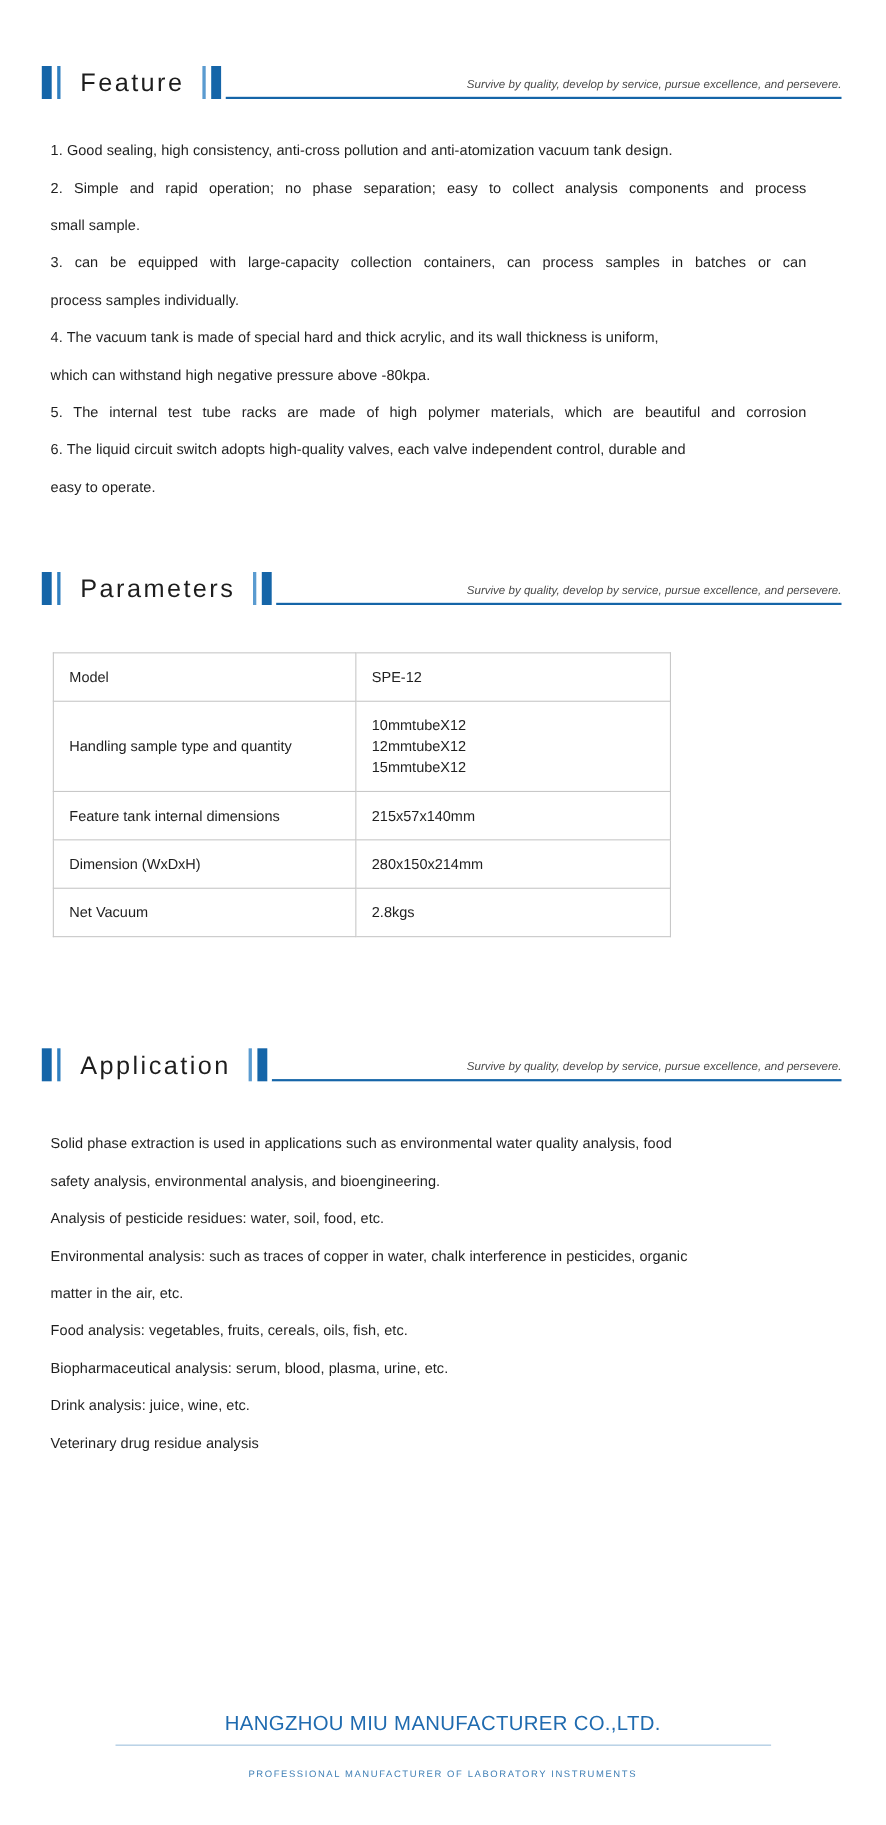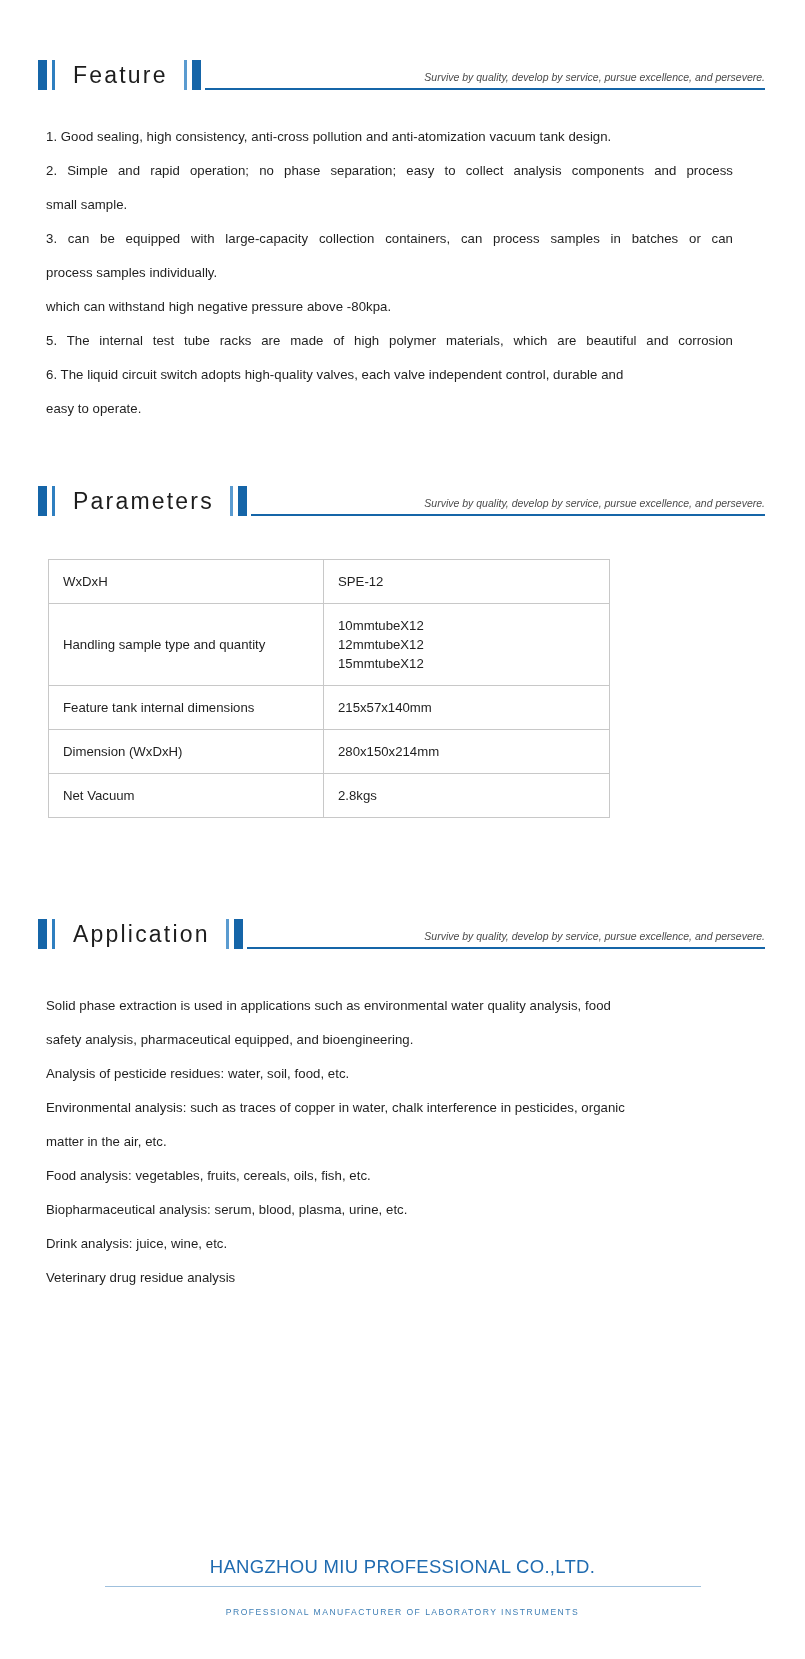--- a/index.html
+++ b/index.html
@@ -205,20 +205,21 @@
         <span class="rule-line"></span>
       </div>
     </div>
 
     <div class="body-block" style="margin-top:30px;">
       <p class="para">1. Good sealing, high consistency, anti-cross pollution and anti-atomization vacuum tank design.</p>
       <p class="para justify">2. Simple and rapid operation; no phase separation; easy to collect analysis components and process</p>
       <p class="para"> small sample.</p>
       <p class="para justify">3. can be equipped with large-capacity collection containers, can process samples in batches or can</p>
       <p class="para"> process samples individually.</p>
+      <p class="para">4. The vacuum tank is made of special hard and thick acrylic, and its wall thickness is uniform,</p>
       <p class="para">which can withstand high negative pressure above -80kpa.</p>
       <p class="para justify">5. The internal test tube racks are made of high polymer materials, which are beautiful and corrosion</p>
       <p class="para">6. The liquid circuit switch adopts high-quality valves, each valve independent control, durable and</p>
       <p class="para"> easy to operate.</p>
     </div>
   </div>
 
   <div style="margin-top:44px;">
 
     <div class="section-header">
@@ -232,21 +233,21 @@
       <div class="hdr-rule">
         <span class="tagline">Survive by quality, develop by service, pursue excellence, and persevere.</span>
         <span class="rule-line"></span>
       </div>
     </div>
 
     <div class="table-wrap">
       <table class="params">
         <tbody>
           <tr>
-            <td class="col-label">WxDxH</td>
+            <td class="col-label">Model</td>
             <td class="col-value">SPE-12</td>
           </tr>
           <tr>
             <td class="col-label">Handling sample type and quantity</td>
             <td class="col-value multiline">10mmtubeX12
 12mmtubeX12
 15mmtubeX12</td>
           </tr>
           <tr>
             <td class="col-label">Feature tank internal dimensions</td>
@@ -276,30 +277,30 @@
         <span class="bar-thick"></span>
       </div>
       <div class="hdr-rule">
         <span class="tagline">Survive by quality, develop by service, pursue excellence, and persevere.</span>
         <span class="rule-line"></span>
       </div>
     </div>
 
     <div class="body-block app-body">
       <p class="para">Solid phase extraction is used in applications such as environmental water quality analysis, food</p>
-      <p class="para">safety analysis, pharmaceutical equipped, and bioengineering.</p>
+      <p class="para">safety analysis, environmental analysis, and bioengineering.</p>
       <p class="para">Analysis of pesticide residues: water, soil, food, etc.</p>
       <p class="para">Environmental analysis: such as traces of copper in water, chalk interference in pesticides, organic</p>
       <p class="para">matter in the air, etc.</p>
       <p class="para">Food analysis: vegetables, fruits, cereals, oils, fish, etc.</p>
       <p class="para">Biopharmaceutical analysis: serum, blood, plasma, urine, etc.</p>
       <p class="para">Drink analysis: juice, wine, etc.</p>
       <p class="para">Veterinary drug residue analysis</p>
     </div>
   </div>
 
   <div class="footer">
-    <div class="footer-company">HANGZHOU MIU PROFESSIONAL CO.,LTD.</div>
+    <div class="footer-company">HANGZHOU MIU MANUFACTURER CO.,LTD.</div>
     <div class="footer-divider"></div>
     <div class="footer-sub">PROFESSIONAL MANUFACTURER OF LABORATORY INSTRUMENTS</div>
   </div>
 
 </div>
 
 </body></html>

